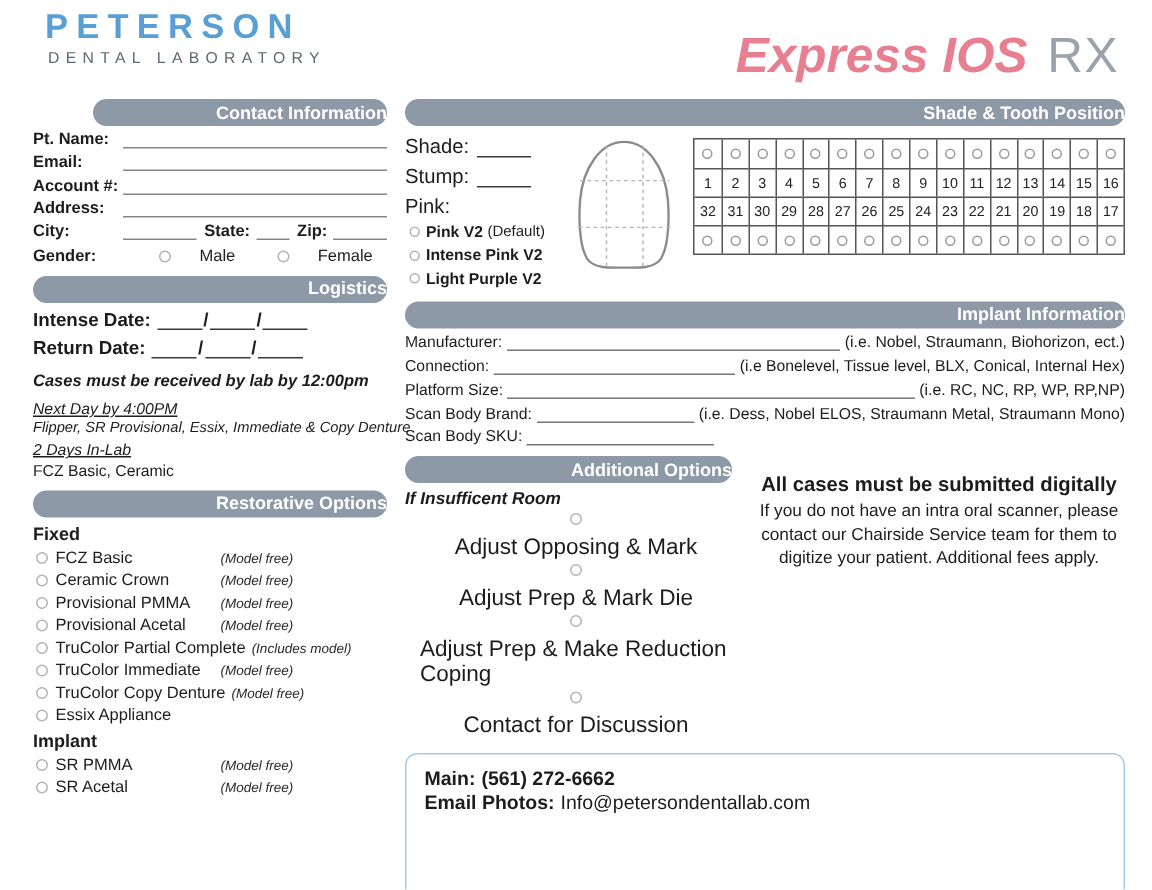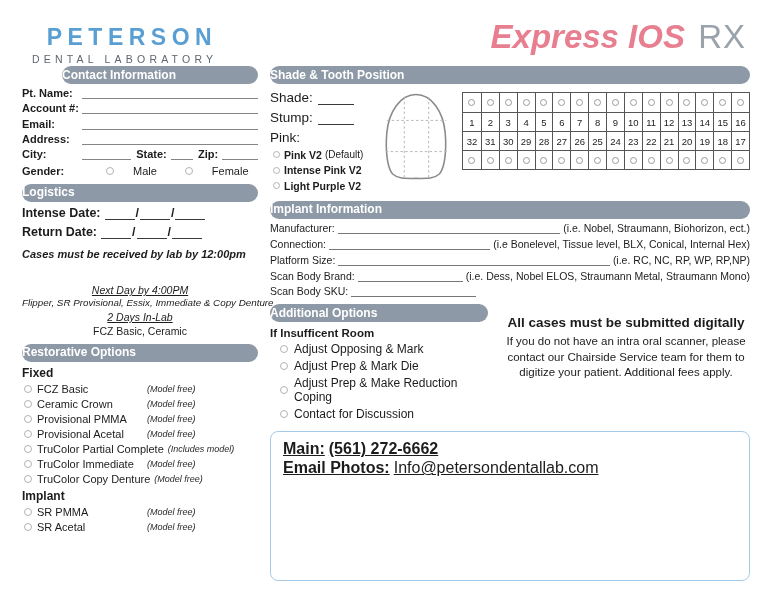--- a/index.html
+++ b/index.html
@@ -1,50 +1,50 @@
 <!DOCTYPE html>
 <html style="--logo_blue: #5a9fd4; --logo_gray: #5d6771; --accent_pink: #e87f90; --rx_gray: #9aa2ab; --pill_gray: #8d99a6; --box_border_blue: #a6cbe9;"><head>
 <meta charset="utf-8">
 <style>
   * { box-sizing: border-box; margin: 0; padding: 0; }
   html,body { width:768px; height:593px; }
   body {
     font-family:"Liberation Sans", sans-serif;
     background:#fff; color:#1c1c1c; position:relative; overflow:hidden;
   }
-  .logo { position:absolute; left:30px; top:24px;text-align:right; }
+  .logo { position:absolute; left:30px; top:4px; }
   .logo-main { font-size:23px; font-weight:600; letter-spacing:5.5px; color:var(--logo_blue,#5a9fd4); }
   .logo-sub  { font-size:10.5px; font-weight:500; letter-spacing:4.2px; color:var(--logo_gray,#5d6771); margin-top:2px; margin-left:2px; }
   .title { position:absolute; right:22px; top:18px; font-size:33px; white-space:nowrap; }
   .title-accent { color:var(--accent_pink,#e87f90); font-style:italic; font-weight:700; }
   .title-suffix { color:var(--rx_gray,#9aa2ab); letter-spacing:1px; margin-left:4px; }
 
   .pill { background:var(--pill_gray,#8d99a6); color:#fff; font-weight:700; font-size:12px;
-          text-align:left; border-radius:10px; padding:2.5px 0; height:18px; line-height:13px; }
+          text-align:right; border-radius:10px; padding:2.5px 0; height:18px; line-height:13px; }
 
   .left-col  { position:absolute; left:22px; top:66px; width:236px; }
   .right-col { position:absolute; left:270px; top:66px; width:480px; }
 
   .contact-pill { margin-left:40px; }
 
   .frow { display:flex; align-items:flex-end; margin-top:3.2px; font-size:11px; }
   .flabel { font-weight:700; white-space:nowrap; }
   .flabel.w { width:56px; }
   .fline { flex:1; border-bottom:1px solid #858585; height:11px; margin-left:4px; }
   .gender-row { align-items:center; margin-top:5px; }
   .radio { width:8px; height:8px; border:1px solid #b3b3b3; border-radius:50%; display:inline-block; background:#fff; flex:none; }
   .gopt { display:flex; align-items:center; margin-left:28px; gap:19px; }
 
   .lpill { margin-top:7px; }
   .drow { display:flex; align-items:flex-end; margin-top:4.5px; font-size:12.5px; font-weight:700; }
   .dlabel { margin-right:4px; }
   .dseg { width:30px; border-bottom:1.5px solid #3a3a3a; height:12px; }
   .dsl { margin:0 1px; }
   .lnote { font-weight:700; font-style:italic; font-size:11px; margin-top:9px; }
-  .turn { margin-top:24px; font-size:10.5px;text-align:center; }
+  .turn { margin-top:7px; font-size:10.5px; }
   .turn-title { font-style:italic; text-decoration:underline; margin-top:3px; }
   .turn-items { margin-top:1.5px; white-space:nowrap; }
   .turn-items.it { font-style:italic; font-size:9.8px; }
 
   .group-name { font-weight:700; font-size:12px; margin-top:4px; }
   .opt { display:flex; align-items:center; margin-top:3px; font-size:11px; }
   .opt .radio { margin:0 5px 0 2px; }
   .opt-label { min-width:110px; padding-right:4px; white-space:nowrap; }
   .opt-note { font-style:italic; font-size:9px; color:#2a2a2a; white-space:nowrap; }
 
@@ -71,28 +71,28 @@
   .imp-line { flex:1; border-bottom:1px solid #777; height:10px; margin:0 3px; min-width:25px; }
   .imp-line.short { flex:0 0 125px; }
   .imp-fill { flex:1; }
   .imp-hint { white-space:nowrap; }
   .imp-rows-wrap { margin-top:2px; }
   .imp-pill { margin-top:9px; }
 
   .addl-row { display:flex; margin-top:7px; }
   .addl-left { width:218px; flex:none; }
   .addl-right { flex:1; margin-left:14px; margin-top:11px; text-align:center; }
-  .addl-sub { font-weight:700; font-size:11.5px; margin-top:5px; }
-  .addl-opt { display:flex; align-items:center; font-size:12px; margin-top:3px; padding-left:10px; gap:6px; }
+  .addl-sub { font-weight:700; font-size:11.5px; margin-top:5px;font-style:italic; }
+  .addl-opt { display:flex; align-items:center; font-size:15px; margin-top:3px; padding-left:10px; gap:6px;flex-direction:column; }
   .digital-title { font-weight:700; font-size:13.5px; white-space:nowrap; }
   .digital-body { font-size:11.5px; margin-top:4px; line-height:1.32; }
 
   .blue-box { margin-top:10px; height:150px; border:1.5px solid var(--box_border_blue,#a6cbe9);
               border-radius:8px; padding:7px 12px; }
-  .bb-line { font-size:16px; margin-top:1px;text-decoration:underline; }
+  .bb-line { font-size:13px; margin-top:1px; }
   .bb-label { font-weight:700; margin-right:4px; }
   .bb-main-val { font-weight:700; }
 
   .sig-row { display:flex; align-items:flex-end; margin-top:12px; font-size:13.5px; color:#222; white-space:nowrap; }
   .sig-line { border-bottom:1.5px solid #4a4a4a; height:12px; display:inline-block; }
   .sig-line.long { width:226px; margin:0 8px; }
   .sig-line.short { width:95px; margin-left:8px; }
 </style>
 </head>
 <body>
@@ -108,25 +108,25 @@
 </div>
 
 <div class="left-col">
   <div class="pill contact-pill">Contact Information</div>
   <div id="contact-fields">
       <div class="frow">
         <span class="flabel w">Pt. Name:</span>
         <span class="fline"></span>
       </div>
       <div class="frow">
+        <span class="flabel w">Email:</span>
+        <span class="fline"></span>
+      </div>
+      <div class="frow">
         <span class="flabel w">Account #:</span>
-        <span class="fline"></span>
-      </div>
-      <div class="frow">
-        <span class="flabel w">Email:</span>
         <span class="fline"></span>
       </div>
       <div class="frow">
         <span class="flabel w">Address:</span>
         <span class="fline"></span>
       </div>
     </div>
 
   <div class="frow">
     <span class="flabel w">City:</span>
@@ -212,20 +212,24 @@
       </div>
       <div class="opt">
         <span class="radio"></span>
         <span class="opt-label">TruColor Immediate</span>
         <span class="opt-note">(Model free)</span>
       </div>
       <div class="opt">
         <span class="radio"></span>
         <span class="opt-label">TruColor Copy Denture</span>
         <span class="opt-note">(Model free)</span>
+      </div>
+      <div class="opt">
+        <span class="radio"></span>
+        <span class="opt-label">Essix Appliance</span>
       </div>
       <div class="group-name">Implant</div>
       <div class="opt">
         <span class="radio"></span>
         <span class="opt-label">SR PMMA</span>
         <span class="opt-note">(Model free)</span>
       </div>
       <div class="opt">
         <span class="radio"></span>
         <span class="opt-label">SR Acetal</span>

